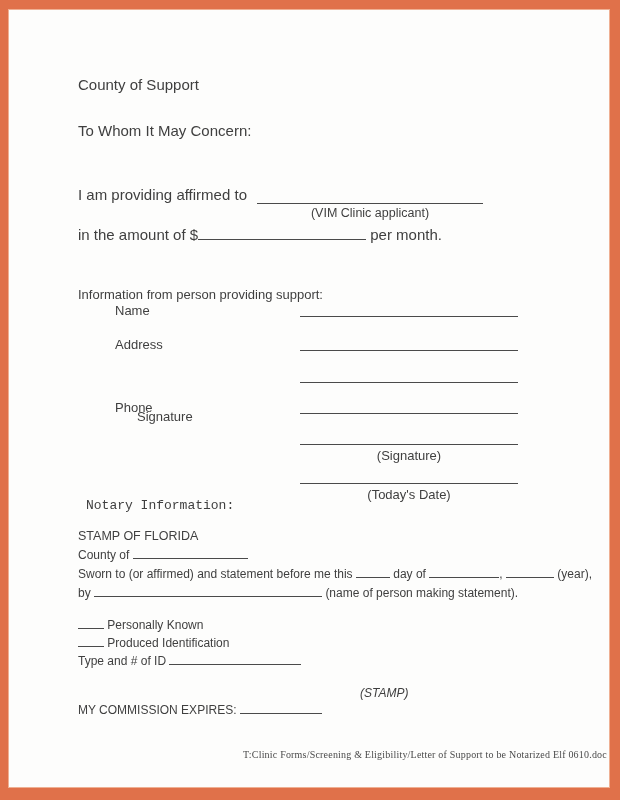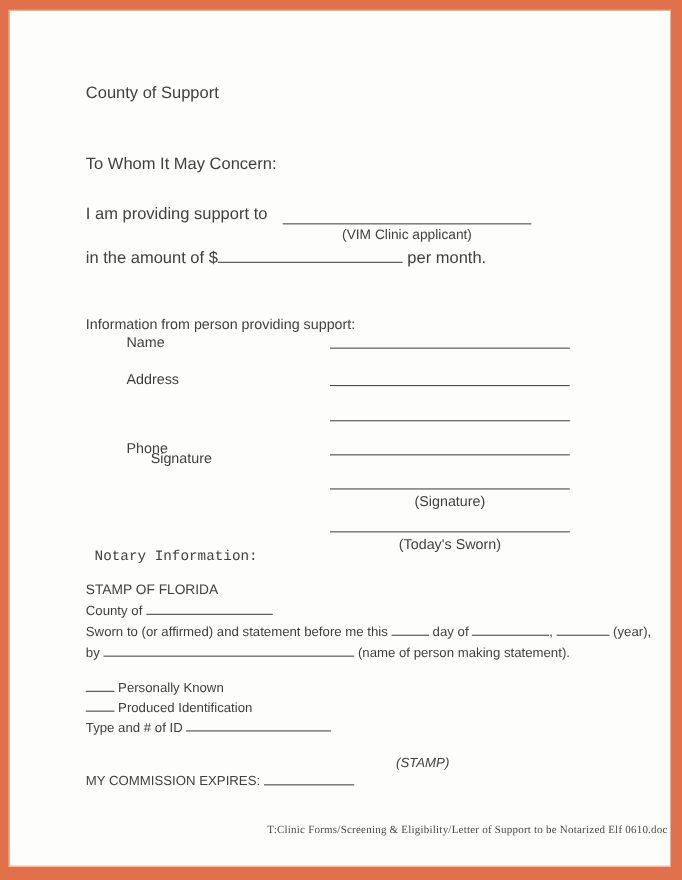--- a/index.html
+++ b/index.html
@@ -28,23 +28,23 @@
 </style>
 </head>
 <body>
 
 <div class="frame">
   <div class="page"></div>
   <div class="content">
 
     <div class="abs fs15" style="left:78px;top:76px;">County of Support</div>
 
-    <div class="abs fs15" style="left:78px;top:141px;">To Whom It May Concern:</div>
+    <div class="abs fs15" style="left:78px;top:122px;">To Whom It May Concern:</div>
 
-    <div class="abs fs15" style="left:78px;top:186px;">I am providing support to</div>
+    <div class="abs fs15" style="left:78px;top:186px;">I am providing affirmed to</div>
     <div class="uline" style="top:203px;"></div>
     <div class="cap2 fs125" style="top:206px;">(VIM Clinic applicant)</div>
 
     <div class="abs fs15" style="left:78px;top:226px;">
       <span>in the amount of $</span><span class="blank" style="width:168px;"></span>
       <span>per month.</span>
     </div>
 
     <div class="abs fs13" style="left:78px;top:287px;">Information from person providing support:</div>
 
@@ -56,21 +56,21 @@
     <div class="fline" style="top:382px;"></div>
 
     <div class="abs fs13" style="left:115px;top:400px;">Phone</div>
     <div class="fline" style="top:413px;"></div>
 
     <div class="abs fs13" style="left:115px;top:409px;margin-left:22px;">Signature</div>
     <div class="fline" style="top:444px;"></div>
     <div class="caption fs13" style="top:448px;">(Signature)</div>
 
     <div class="fline" style="top:483px;"></div>
-    <div class="caption fs13" style="top:487px;">(Today's Sworn)</div>
+    <div class="caption fs13" style="top:487px;">(Today's Date)</div>
 
     <div class="abs fs13" style="left:86px;top:498px;font-family:Liberation Mono, monospace;">Notary Information:</div>
 
     <div class="abs fs125" style="left:78px;top:529px;">STAMP OF FLORIDA</div>
 
     <div class="abs fs12" style="left:78px;top:548px;">
       <span>County of</span>
       <span class="blank" style="width:115px;"></span>
     </div>
 

